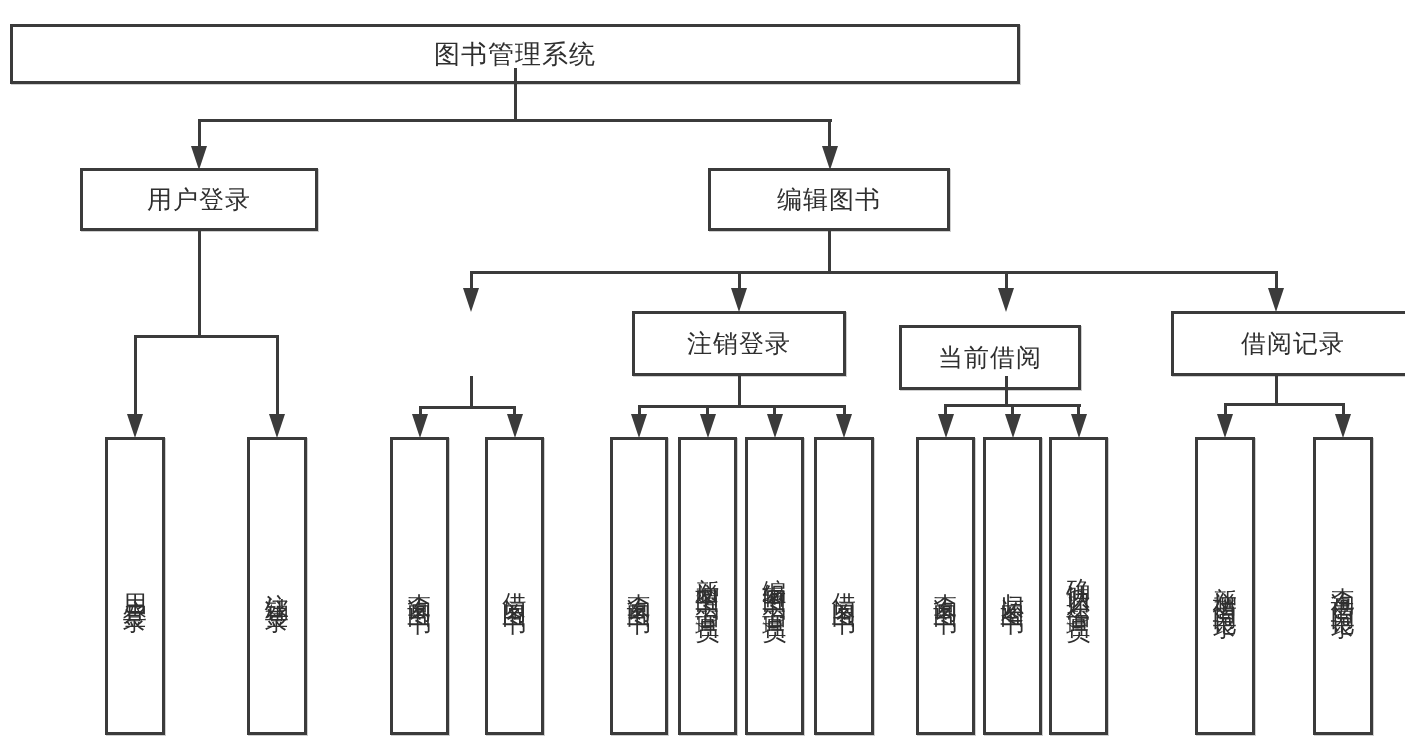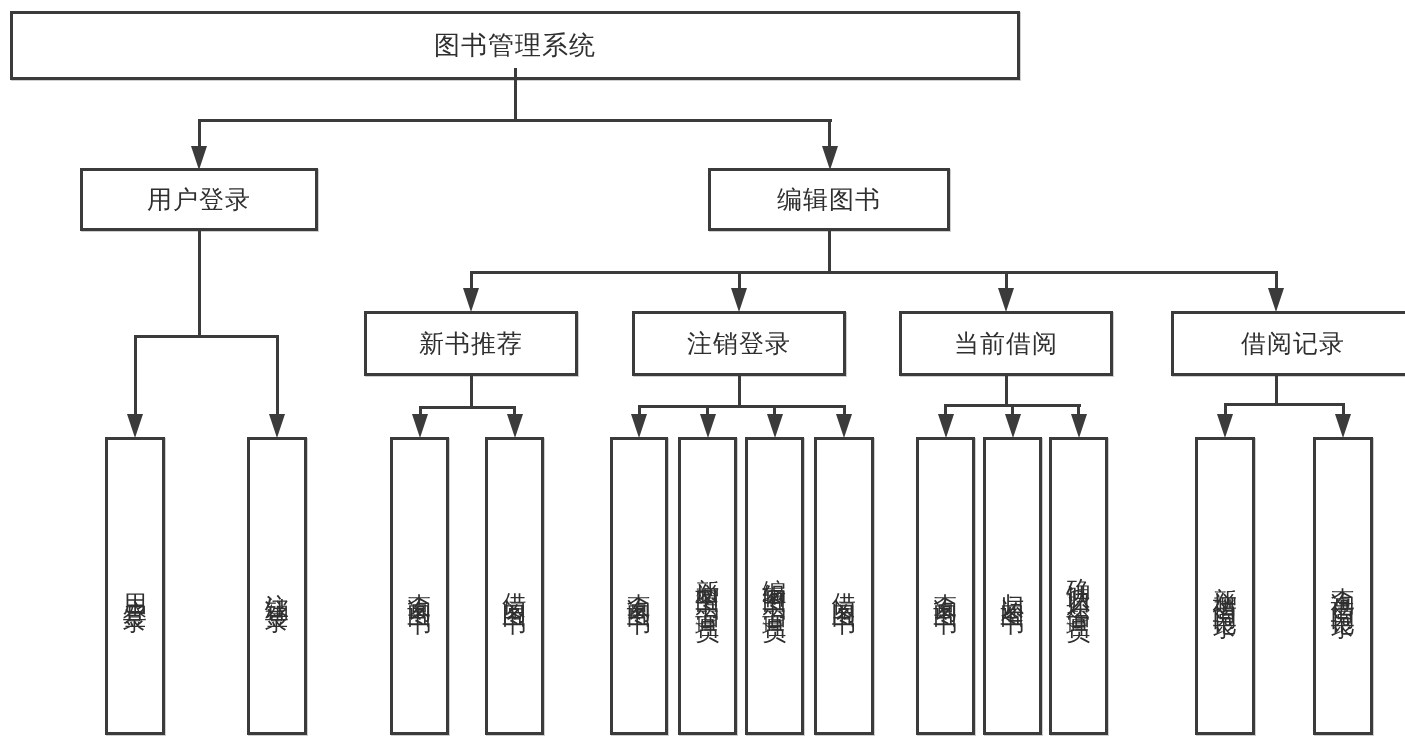--- a/index.html
+++ b/index.html
@@ -32,38 +32,35 @@
     position:absolute;right:4px;bottom:7px;z-index:5;
     font-size:23px;color:var(--watermark,#9c9c9c);
     text-shadow:0 0 2px #fff,1px 1px 0 #fff;white-space:nowrap;
   }
 </style>
 </head>
 <body>
 
 <div class="canvas">
 
-  <div class="node h title" style="left:10px;top:11px;width:1010px;height:69px">
+  <div class="node h title" style="left:10px;top:24px;width:1010px;height:60px">
     <span class="lbl">图书管理系统</span>
   </div>
 
   <div class="node h" style="left:80px;top:168px;width:238px;height:63px">
     <span class="lbl">用户登录</span>
   </div>
   <div class="node h" style="left:708px;top:168px;width:242px;height:63px">
     <span class="lbl">编辑图书</span>
   </div>
 
-  <div class="node h" style="left:364px;top:311px;width:214px;height:65px">
-    <span class="lbl">新书推荐</span>
-  </div>
   <div class="node h" style="left:632px;top:311px;width:214px;height:65px">
     <span class="lbl">注销登录</span>
   </div>
-  <div class="node h" style="left:899px;top:311px;width:214px;height:65px">
+  <div class="node h" style="left:899px;top:325px;width:182px;height:65px">
     <span class="lbl">当前借阅</span>
   </div>
   <div class="node h" style="left:1171px;top:311px;width:244px;height:65px">
     <span class="lbl">借阅记录</span>
   </div>
 
   <div class="node v" style="left:105px;top:437px;width:60px;height:298px">
     <span class="lbl">用户登录</span>
   </div>
   <div class="node v" style="left:247px;top:437px;width:60px;height:298px">

